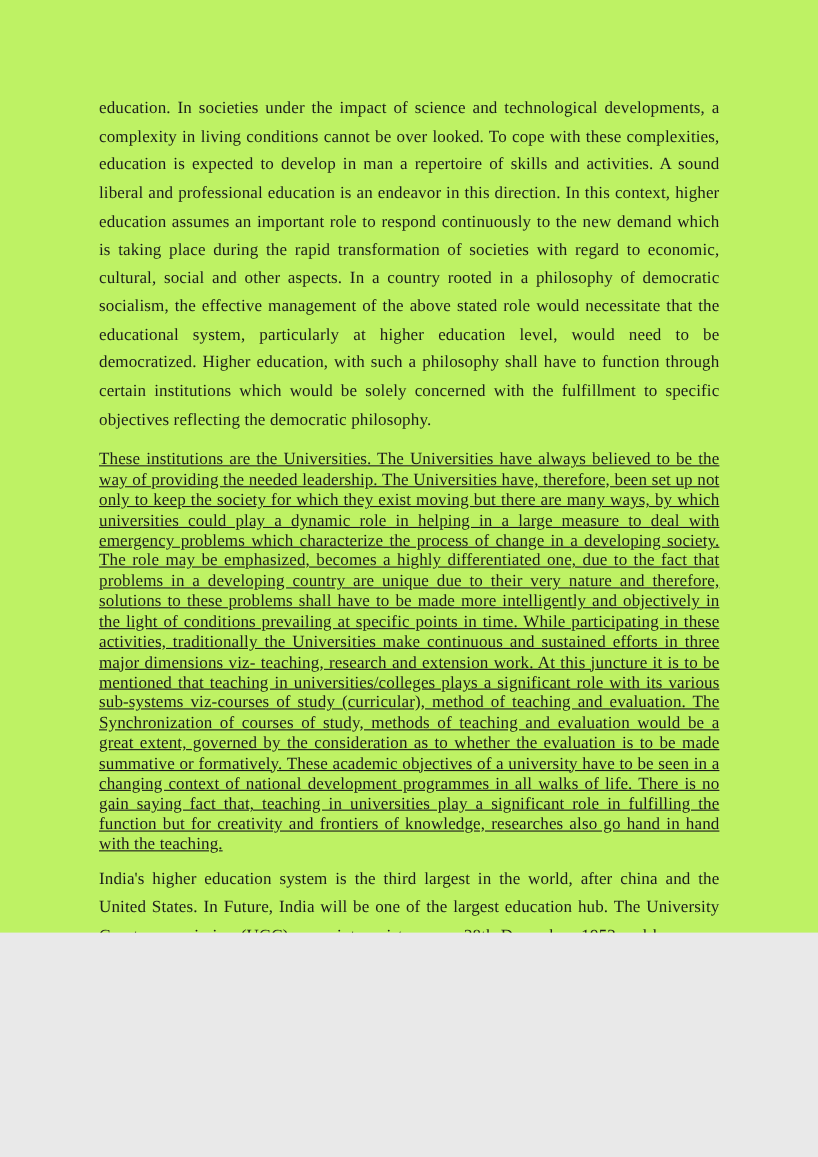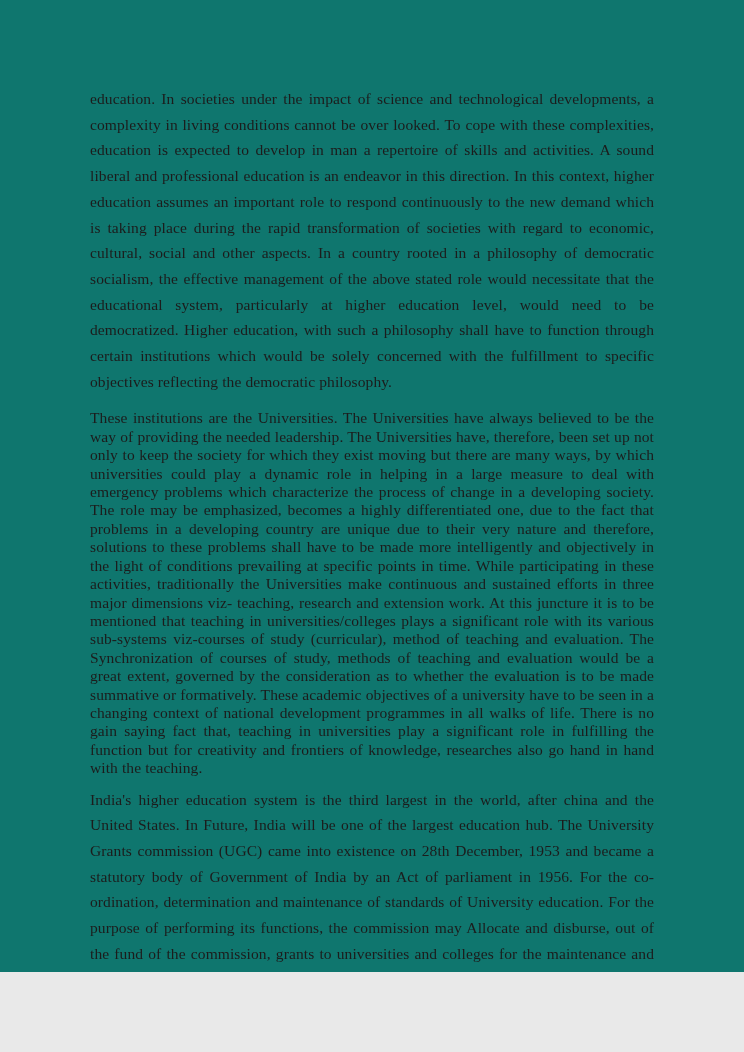--- a/index.html
+++ b/index.html
@@ -3,23 +3,23 @@
 <meta charset="utf-8">
 <style>
   html, body {
     margin: 0;
     padding: 0;
     background: #e9e9e9;
   }
   .page {
     position: relative;
     width: 744px;
-    height: 972px;
+    height: 848px;
     margin: 0 auto;
-    background: #0f766e;
+    background: #bef264;
     overflow: hidden;
     font-family: "Liberation Serif", "DejaVu Serif", serif;
     color: #1c1c1c;
   }
   .content {
     position: absolute;
     left: 90px;
     top: 86px;
     width: 564px;
     text-align: justify;
@@ -28,20 +28,21 @@
   }
   .para {
     margin: 0;
     padding: 0;
   }
   .para-double {
     line-height: 25.7px;
   }
   .para-single {
     line-height: 18.4px;
+    text-decoration: underline;
   }
   .para-1 {
     margin-bottom: 15px;
   }
   .para-2 {
     margin-bottom: 9px;
   }
 </style>
 </head>
 <body>

